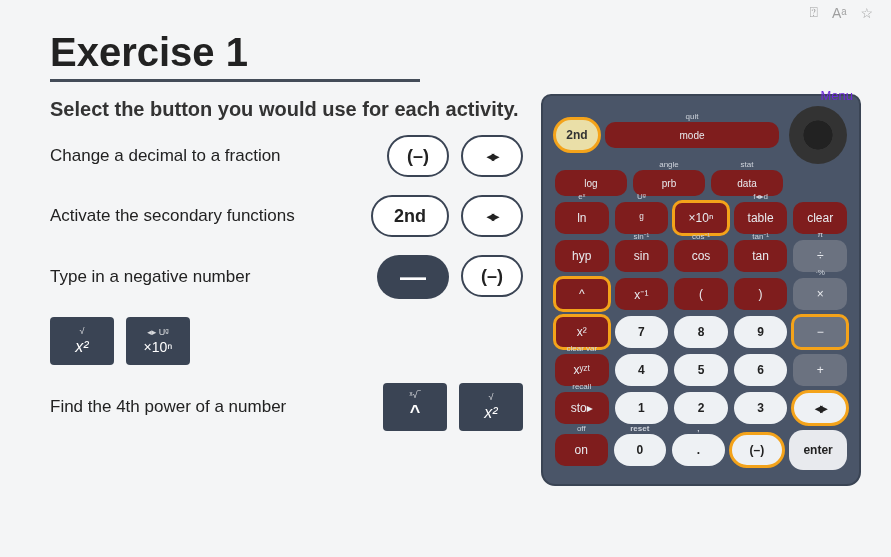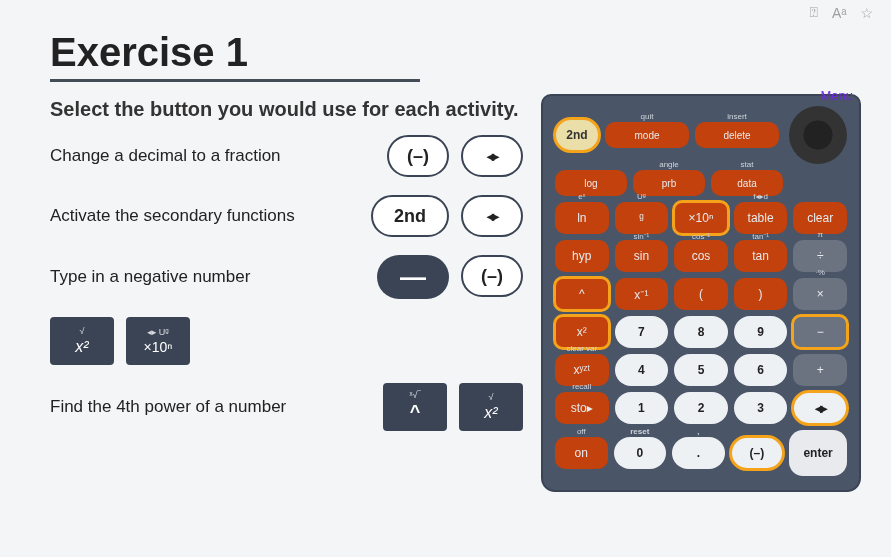--- a/index.html
+++ b/index.html
@@ -65,39 +65,39 @@
   
   .calc-wrap { position:relative; }
   .menu-label { position:absolute; top:-6px; right:8px; font-size:13px; color:#6d28d9; }
   .calc {
     background:#4a5568; border:2px solid #3a4454; border-radius:10px 10px 14px 14px;
     padding:10px 12px 14px 12px; width:320px;
     display:flex; flex-direction:column; gap:6px;
   }
   .calc-row { display:flex; gap:6px; align-items:center; }
   .cbtn {
-    background:#c2410c; color:#e8eaee;
+    background:#7f1d1d; color:#e8eaee;
     border-radius:10px; height:32px; flex:1;
     display:flex; align-items:center; justify-content:center;
     font-size:12px; position:relative;
   }
   .cbtn.small { height:26px; font-size:10px; }
   .cbtn.white { background:#eef1f4; color:#222; font-weight:700; }
   .cbtn.op { background:#6b7280; }
   .cbtn.round { border-radius:16px; }
   .cbtn .sup { position:absolute; top:-10px; font-size:8px; color:#cfd4dc; width:100%; text-align:center; }
   .hl { outline:3px solid #f4a31a; outline-offset:-1px; border-radius:8px; }
   .dpad {
     width:58px; height:58px; border-radius:50%;
     background: radial-gradient(circle at 50% 50%, #222 35%, #333 36%, #333 100%);
     flex:0 0 58px; margin-left:4px;
   }
   .enter {
     background:#e8eaee; color:#222; font-weight:700;
-    border-radius:14px; height:46px; flex:1.1;
+    border-radius:14px; height:40px; flex:1.1;
     display:flex;align-items:center;justify-content:center;font-size:12px;
   }
   .spacer { flex:0 0 58px; }
 </style>
 </head>
 <body>
 
 <div class="topbar">
   <span>⍰</span>
   <span>Aᵃ</span>
@@ -172,24 +172,20 @@
 
   <div class="right calc-wrap">
     <div class="menu-label">Menu</div>
     <div class="calc">
 
       <div class="calc-row">
         <div class="cbtn round hl" style="flex:0 0 44px;background:#eadfa8;color:#333;font-weight:700">2nd</div>
         <div class="cbtn small">
           <span class="sup">quit</span>
           <span>mode</span>
-        </div>
-        <div class="cbtn small">
-          <span class="sup">insert</span>
-          <span>delete</span>
         </div>
         <div class="dpad"></div>
       </div>
 
       <div class="calc-row">
         <div class="cbtn small">log</div>
         <div class="cbtn small">
           <span class="sup">angle</span>
           <span>prb</span>
         </div>

